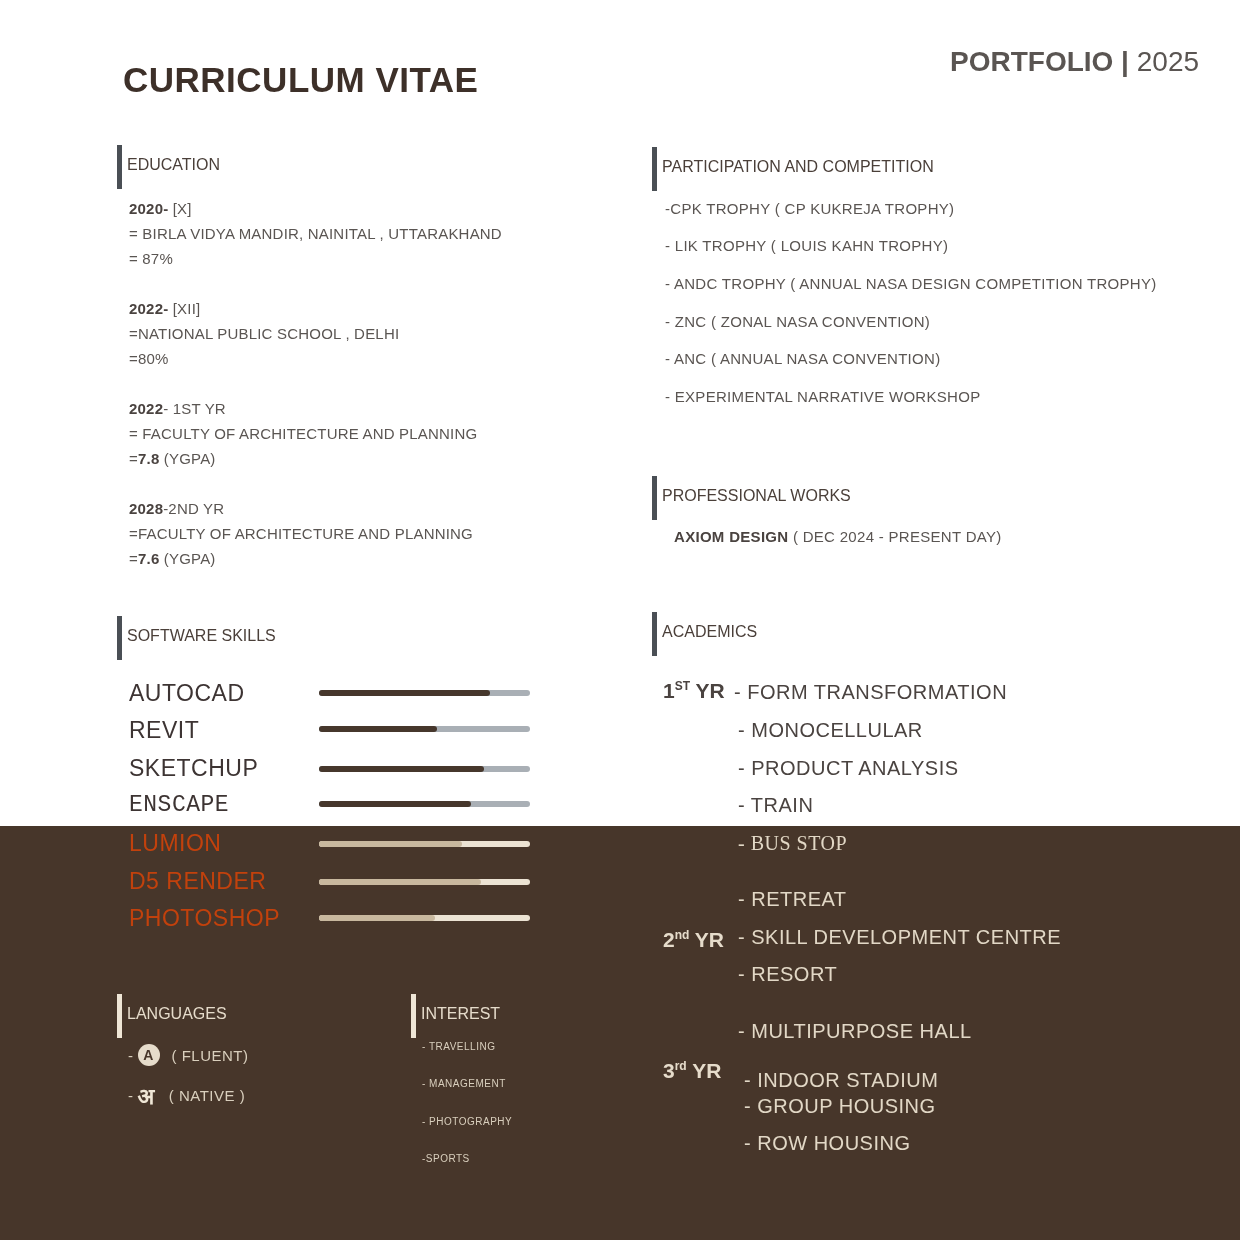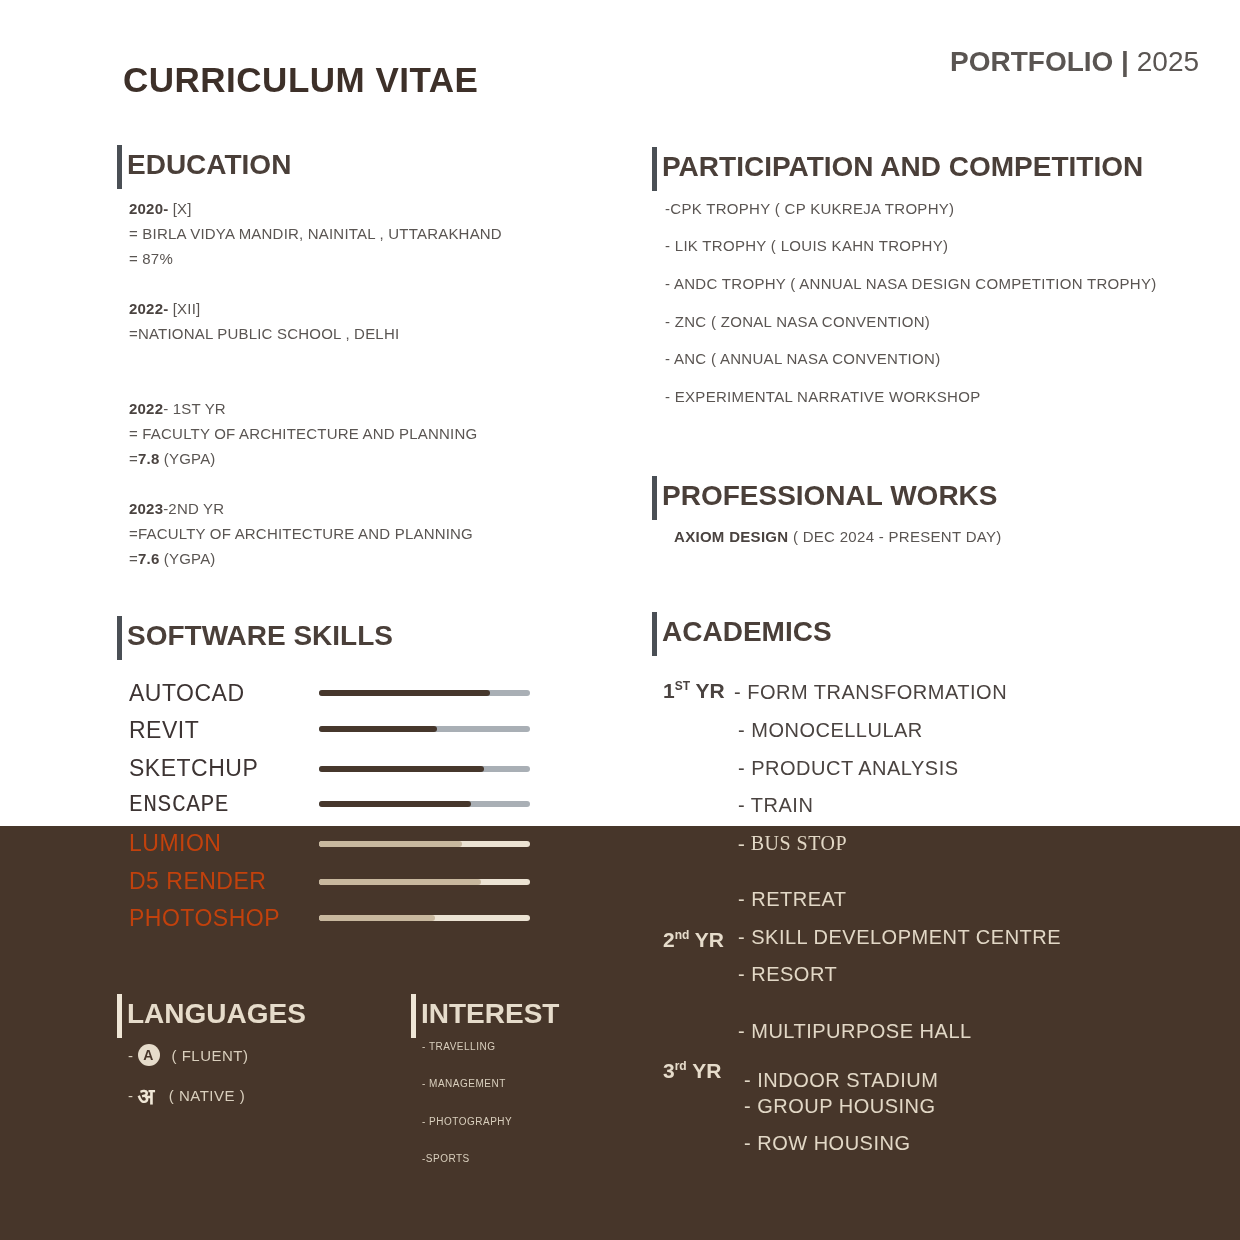--- a/index.html
+++ b/index.html
@@ -17,21 +17,21 @@
   .abs { position: absolute; }
   .title {
     left: 123px; top: 60px; font-size: 35px; font-weight: 700;
     color: #3d3029; letter-spacing: 0.5px;
   }
   .portfolio {
     left: 950px; top: 46px; font-size: 28px; color: #5a5552;
   }
   .portfolio b { font-weight: 700; }
   .sec-head {
-    position: absolute; font-size: 28px; font-weight: 700; color: #4a3f39;
+    position: absolute; font-size: 16px; font-weight: 400; color: #4a3f39;
     padding-left: 10px; line-height: 40px; height: 44px;
   }
   .sec-head::before {
     content: ""; position: absolute; left: 0; top: 0; width: 5px; height: 44px;
     background: #4a4f55;
   }
   .sec-head.light { color: #e6dccb; }
   .sec-head.light::before { background: #efe6d6; }
   .edu-line { font-size: 15px; color: #5a5552; letter-spacing: 0.2px; line-height: 25px; }
   .edu-line b { color: #4a4340; }
@@ -79,28 +79,29 @@
 <div class="sec-head" style="left:117px; top:145px;">EDUCATION</div>
 
 <div class="edu-block" style="top:196px;">
   <div class="edu-line"><b>2020-</b><span> [X]</span></div>
   <div class="edu-line">= BIRLA VIDYA MANDIR, NAINITAL , UTTARAKHAND</div>
   <div class="edu-line"><span>= 87%</span></div>
 </div>
 <div class="edu-block" style="top:296px;">
   <div class="edu-line"><b>2022-</b><span> [XII]</span></div>
   <div class="edu-line">=NATIONAL PUBLIC SCHOOL , DELHI</div>
+  <div class="edu-line"><span>=80%</span></div>
 </div>
 <div class="edu-block" style="top:396px;">
   <div class="edu-line"><b>2022</b><span>- 1ST YR</span></div>
   <div class="edu-line">= FACULTY OF ARCHITECTURE AND PLANNING</div>
   <div class="edu-line"><span>=</span><b>7.8</b><span> (YGPA)</span></div>
 </div>
 <div class="edu-block" style="top:496px;">
-  <div class="edu-line"><b>2023</b><span>-2ND YR</span></div>
+  <div class="edu-line"><b>2028</b><span>-2ND YR</span></div>
   <div class="edu-line">=FACULTY OF ARCHITECTURE AND PLANNING</div>
   <div class="edu-line"><span>=</span><b>7.6</b><span> (YGPA)</span></div>
 </div>
 
 <div class="sec-head" style="left:652px; top:147px;">PARTICIPATION AND COMPETITION</div>
 <div class="part-item" style="top:200px;">-CPK TROPHY ( CP KUKREJA TROPHY)</div>
 <div class="part-item" style="top:237px;">- LIK TROPHY ( LOUIS  KAHN TROPHY)</div>
 <div class="part-item" style="top:275px;">- ANDC TROPHY ( ANNUAL NASA DESIGN COMPETITION TROPHY)</div>
 <div class="part-item" style="top:313px;">- ZNC ( ZONAL NASA CONVENTION)</div>
 <div class="part-item" style="top:350px;">- ANC ( ANNUAL NASA CONVENTION)</div>

